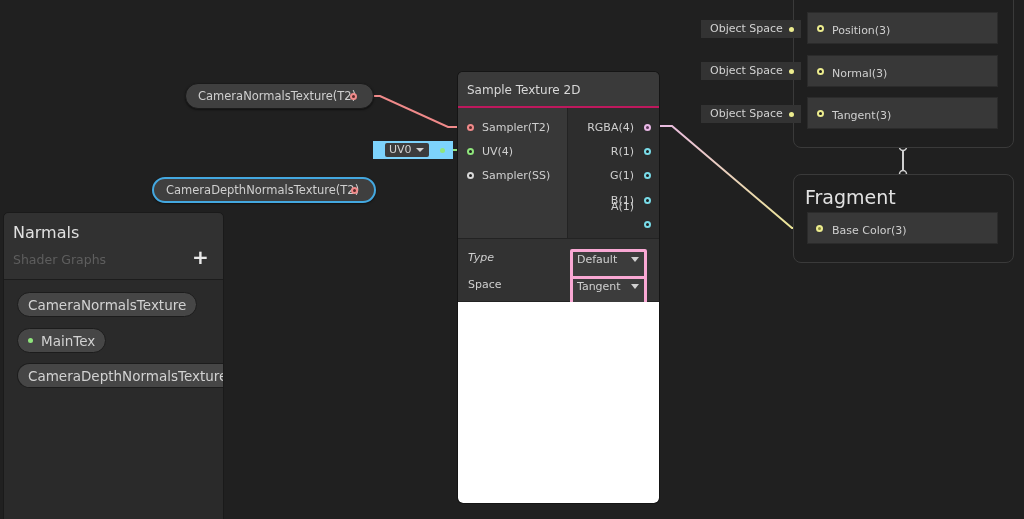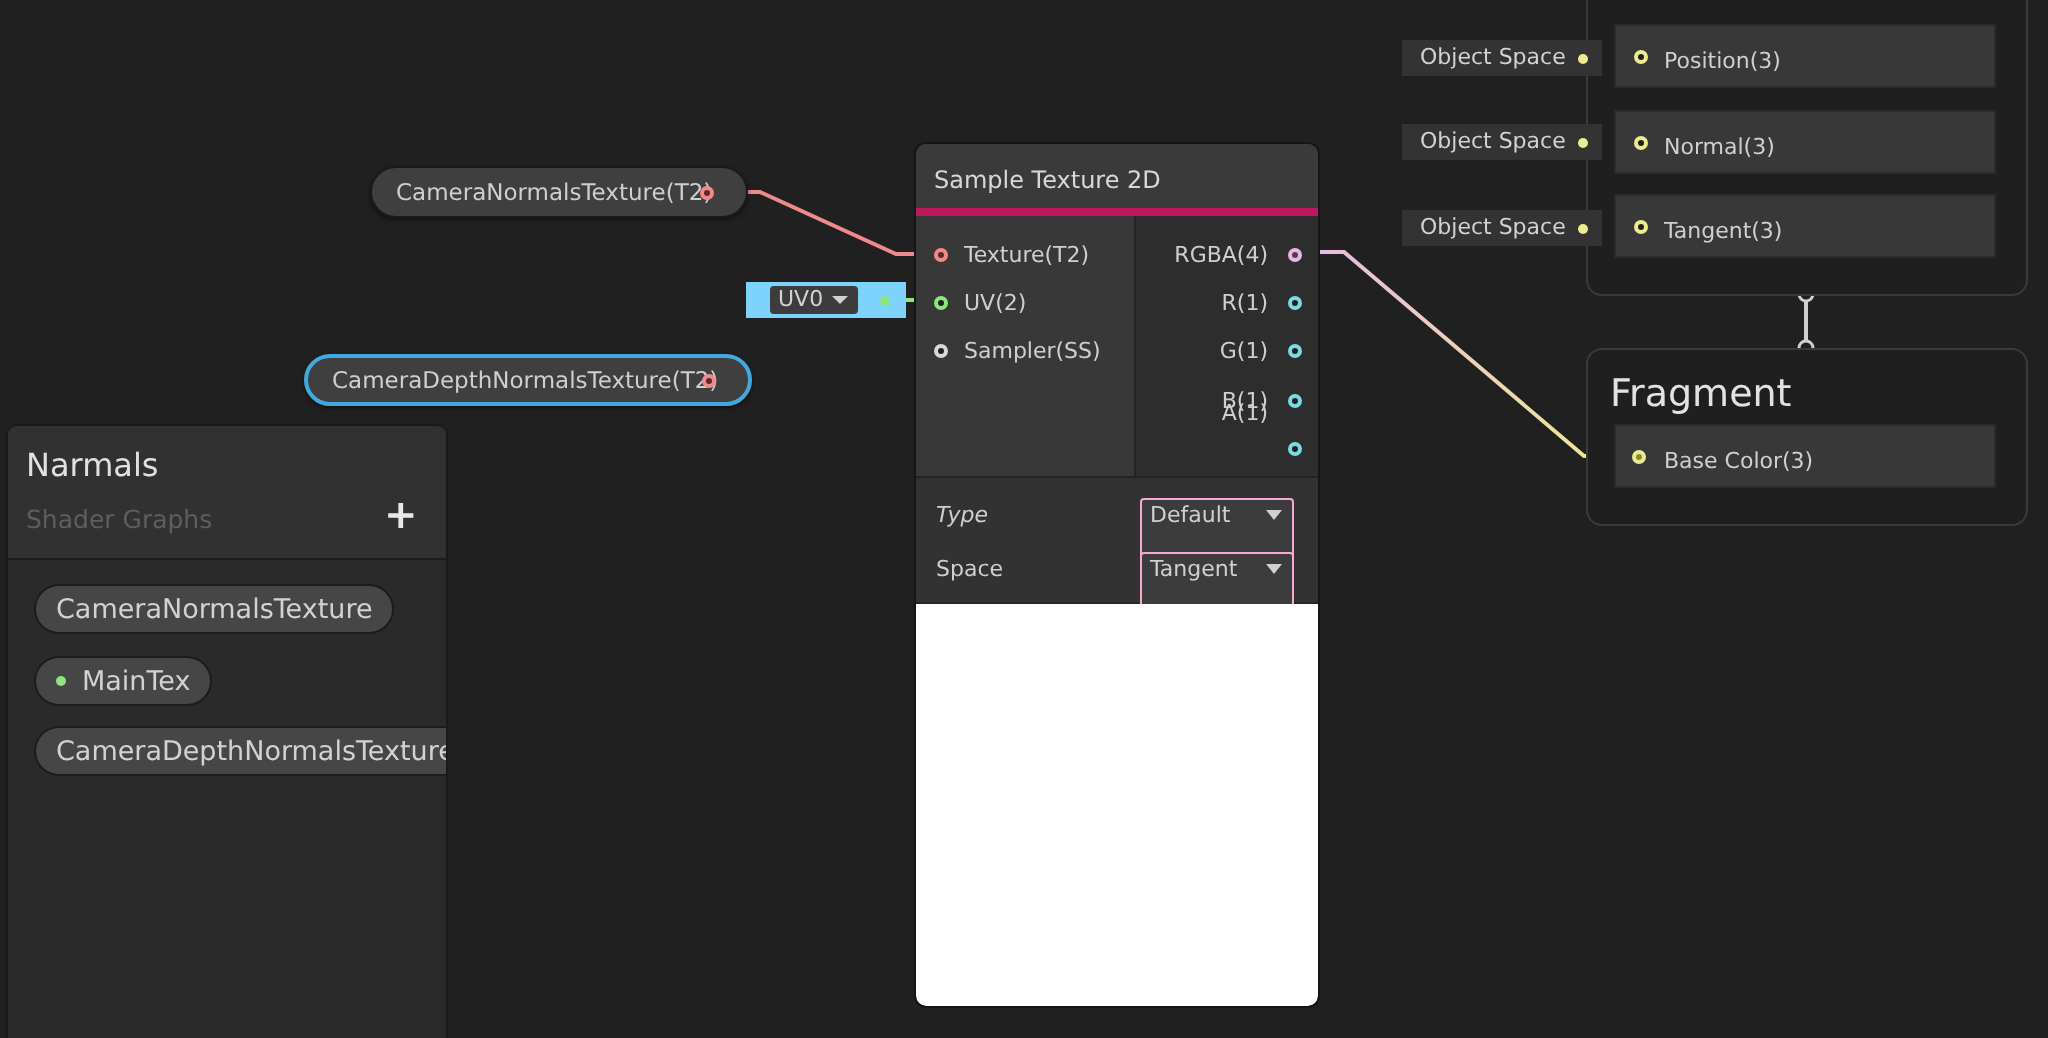--- a/index.html
+++ b/index.html
@@ -13,27 +13,27 @@
   .port.pink{border:2px solid #f08a8a;background:#5a2a2a;}
   .port.pink-lt{border:2px solid #e9b8e6;background:#5b3a5a;}
   .port.green{border:2px solid #8fe57c;background:#202020;}
   .port.white{border:2px solid #d8d8d8;background:#202020;}
   .port.cyan{border:2px solid #79dbe8;background:#202020;}
   .port.yellow{border:2px solid #ecec8e;background:#202020;}
   .port.yellow-fill{border:2px solid #ecec8e;background:#8a8a3a;}
   .dot{position:absolute;width:5px;height:5px;border-radius:50%;}
   
   .node{position:absolute;left:458px;top:72px;width:201px;height:431px;background:#393939;border-radius:5px;box-shadow:0 0 0 1px #151515;overflow:hidden;}
-  .node-title{height:36px;background:#3a3a3a;font-size:12px;color:#d8d8d8;padding-left:9px;line-height:37px;border-bottom:4px solid #be185d;box-sizing:border-box;}
+  .node-title{height:36px;background:#3a3a3a;font-size:12px;color:#d8d8d8;padding-left:9px;line-height:37px;border-bottom:2px solid #be185d;box-sizing:border-box;}
   .node-ports{position:relative;height:130px;display:flex;}
   .node-in{width:109px;background:#383838;border-right:1px solid #232323;position:relative;}
   .node-out{flex:1;background:#2d2d2d;position:relative;}
   .plabel{position:absolute;font-size:11px;color:#cfcfcf;}
   .node-props{height:62px;background:#323232;border-top:1px solid #232323;border-bottom:1px solid #232323;position:relative;}
-  .dd{position:absolute;left:112px;width:77px;height:34px;background:#3c3c3c;border:1px solid #f9a8d4;border-radius:2px;font-size:11px;color:#d0d0d0;line-height:16px;padding-left:4px;box-sizing:border-box;}
+  .dd{position:absolute;left:112px;width:77px;height:34px;background:#3c3c3c;border:3px solid #f9a8d4;border-radius:2px;font-size:11px;color:#d0d0d0;line-height:16px;padding-left:4px;box-sizing:border-box;}
   .dd .arr{position:absolute;right:5px;top:5px;width:0;height:0;border-left:4px solid transparent;border-right:4px solid transparent;border-top:5px solid #d0d0d0;}
   .preview{position:absolute;left:0;top:230px;width:201px;height:201px;background:#ffffff;border-radius:0 0 5px 5px;}
   
   .stack{position:absolute;border:1px solid #3a3a3a;border-radius:8px;background:#1f1f1f;}
   .block{position:absolute;background:#383838;border:1px solid #2b2b2b;font-size:11px;color:#cfcfcf;box-sizing:border-box;}
   .objsp{position:absolute;left:701px;width:100px;height:18px;background:#333333;font-size:11px;color:#d2d2d2;line-height:18px;padding-left:9px;box-sizing:border-box;}
   
   .bb{position:absolute;left:3px;top:212px;width:219px;height:320px;background:#2a2a2a;border:1px solid #1a1a1a;border-radius:5px;}
   .bb-head{height:66px;background:#313131;border-radius:5px 5px 0 0;border-bottom:1px solid #1c1c1c;position:relative;}
   .bbpill{position:absolute;height:25px;border-radius:13px;background:#464646;border:1px solid #1c1c1c;font-size:13.5px;color:#d2d2d2;line-height:24px;padding:0 10px;box-sizing:border-box;white-space:nowrap;}
@@ -74,23 +74,23 @@
     <span class="abs" style="right:5px;top:5px;width:0;height:0;border-left:4px solid transparent;border-right:4px solid transparent;border-top:4px solid #d2d2d2;"></span>
   </div>
   <span class="dot" style="left:67px;top:7px;background:#8fe57c;"></span>
 </div>
 
 <div class="node">
   <div class="node-title">Sample Texture 2D</div>
   <div class="node-ports">
     <div class="node-in">
       <span class="port pink" style="left:9px;top:16px;"></span>
-      <span class="plabel" style="left:24px;top:13px;">Texture(T2)</span>
+      <span class="plabel" style="left:24px;top:13px;">Sampler(T2)</span>
       <span class="port green" style="left:9px;top:40px;"></span>
-      <span class="plabel" style="left:24px;top:37px;">UV(2)</span>
+      <span class="plabel" style="left:24px;top:37px;">UV(4)</span>
       <span class="port white" style="left:9px;top:64px;"></span>
       <span class="plabel" style="left:24px;top:61px;">Sampler(SS)</span>
     </div>
     <div class="node-out">
       <span class="plabel" style="right:25px;top:13px;">RGBA(4)</span>
       <span class="port pink-lt" style="right:8px;top:16px;"></span>
       <span class="plabel" style="right:25px;top:37px;">R(1)</span>
       <span class="port cyan" style="right:8px;top:40px;"></span>
       <span class="plabel" style="right:25px;top:61px;">G(1)</span>
       <span class="port cyan" style="right:8px;top:64px;"></span>

